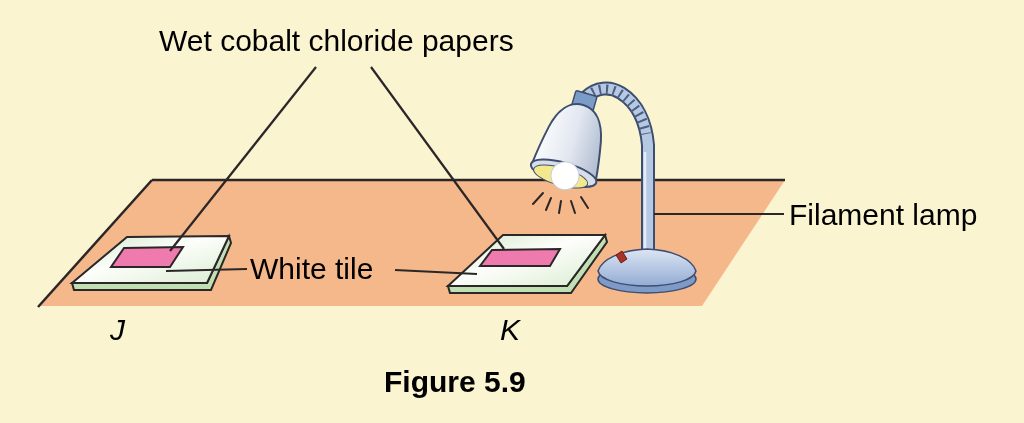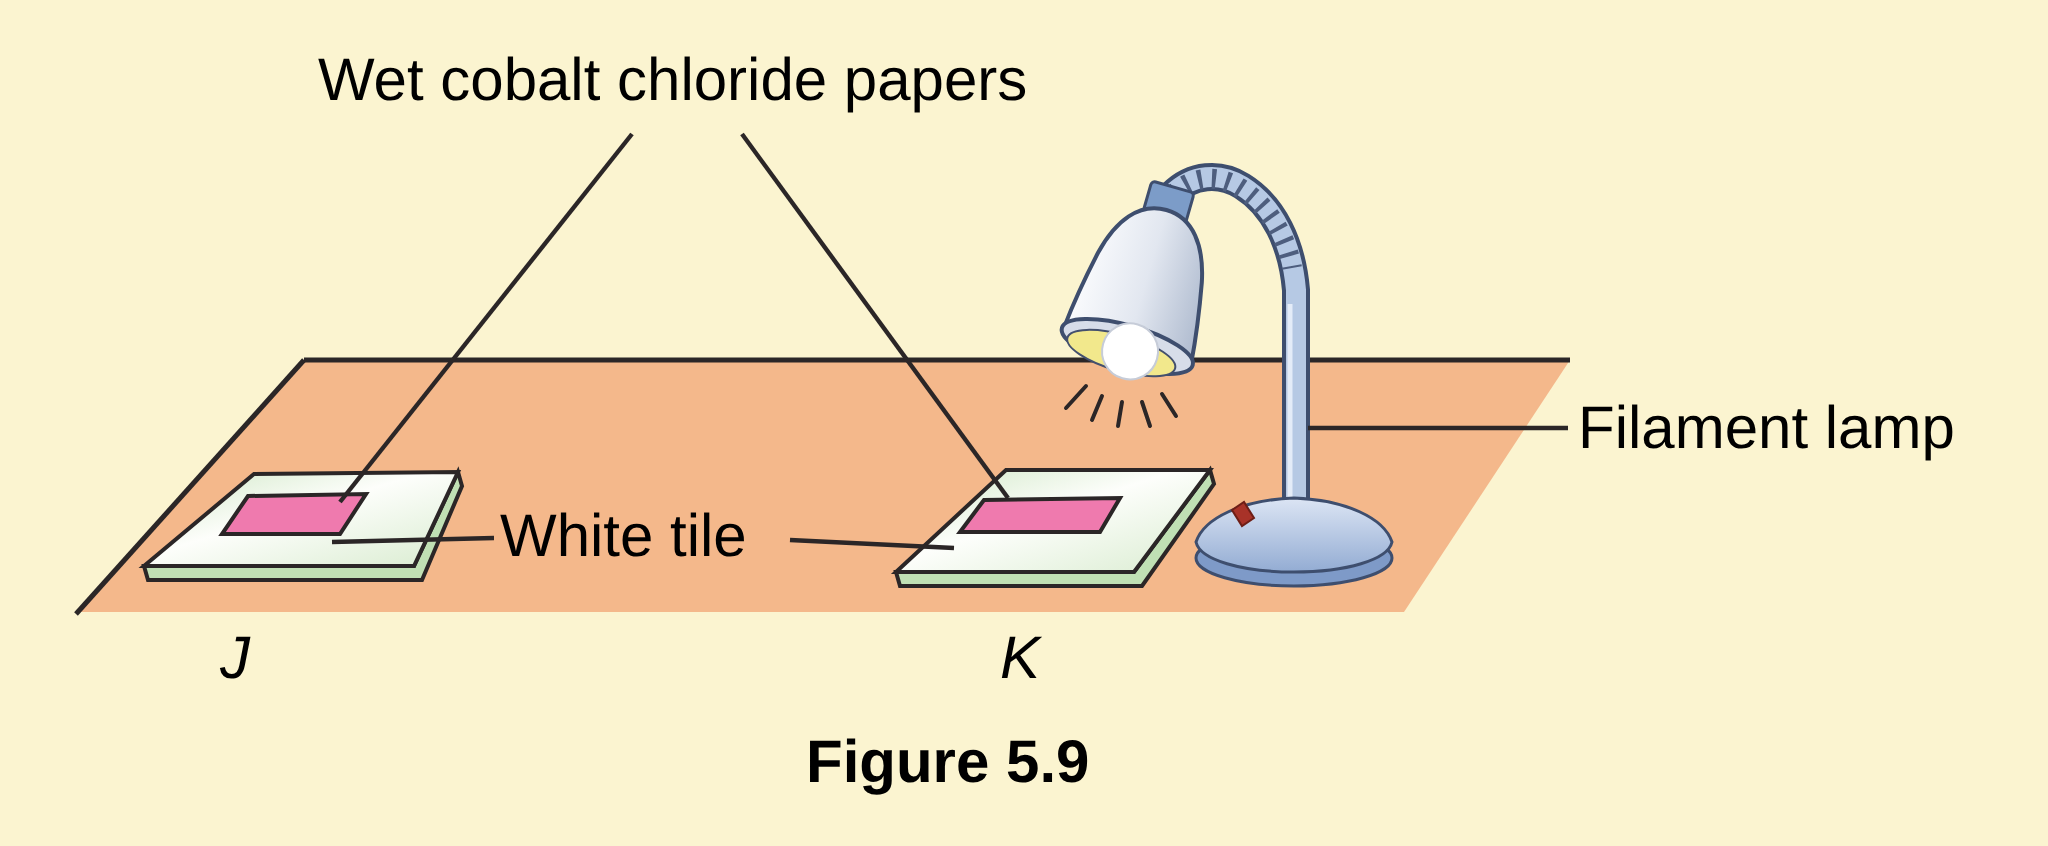--- a/index.html
+++ b/index.html
@@ -15,21 +15,21 @@
   #diagram-svg { position: absolute; left: 0; top: 0; }
   .lbl {
     position: absolute;
     white-space: nowrap;
     font-size: 30px;
     line-height: 1.1;
     color: #000000;
     user-select: none;
   }
   .lbl.italic { font-style: italic; }
-  .lbl.bold   { font-weight: bold; margin-left: 19px; }
+  .lbl.bold   { font-weight: bold; }
 </style>
 </head>
 <body>
 
 <div id="stage">
 
   <svg id="diagram-svg" width="1024" height="423" viewBox="0 0 1024 423">
     <defs>
       <linearGradient id="tileGrad" x1="0" y1="0" x2="1" y2="1">
         <stop offset="0" stop-color="#CFE7C5"></stop>

